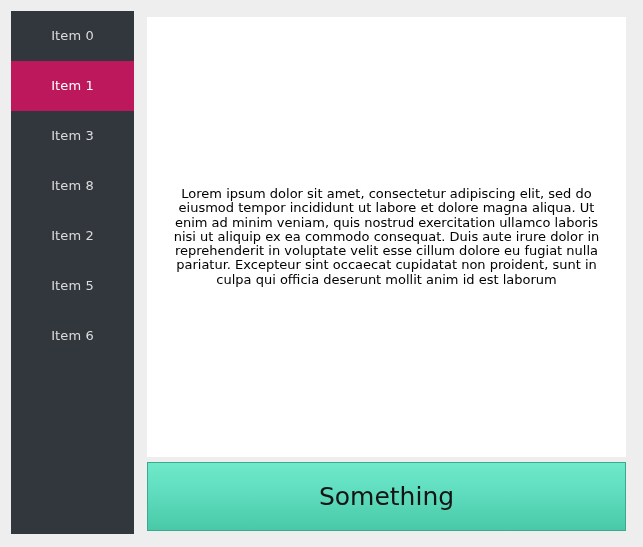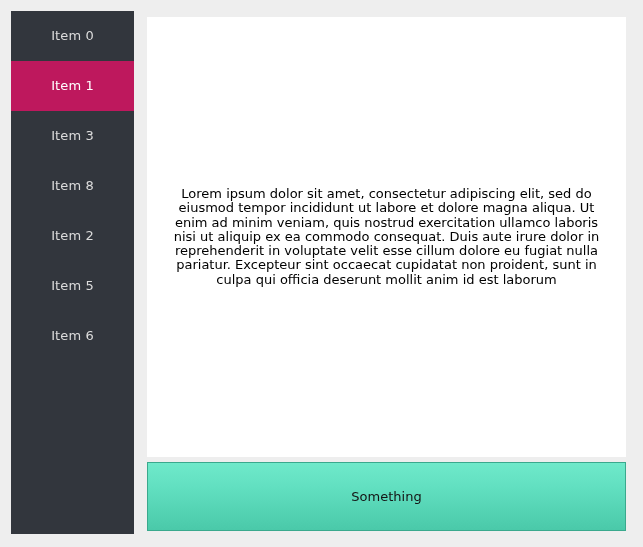--- a/index.html
+++ b/index.html
@@ -78,21 +78,21 @@
     left: 147px;
     top: 462px;
     width: 479px;
     height: 69px;
     box-sizing: border-box;
     border: 1px solid #3aa98d;
     background: linear-gradient(to bottom, #6fe9ca 0%, #62e0c1 35%, #55d4b4 70%, #4ac9a9 100%);
     display: flex;
     align-items: center;
     justify-content: center;
-    font-size: 13px;
+    font-size: 25px;
     color: #141414;
     cursor: pointer;
     user-select: none;
   }
 </style>
 </head>
 <body>
 
 <div id="app-root">
 

